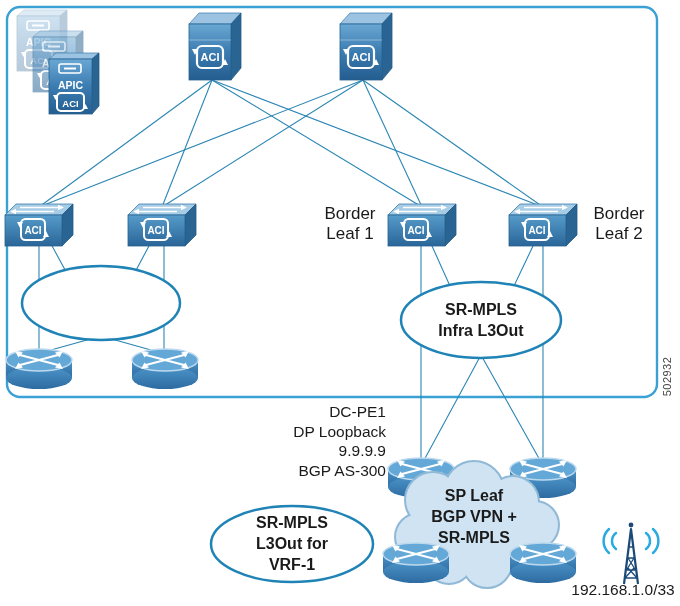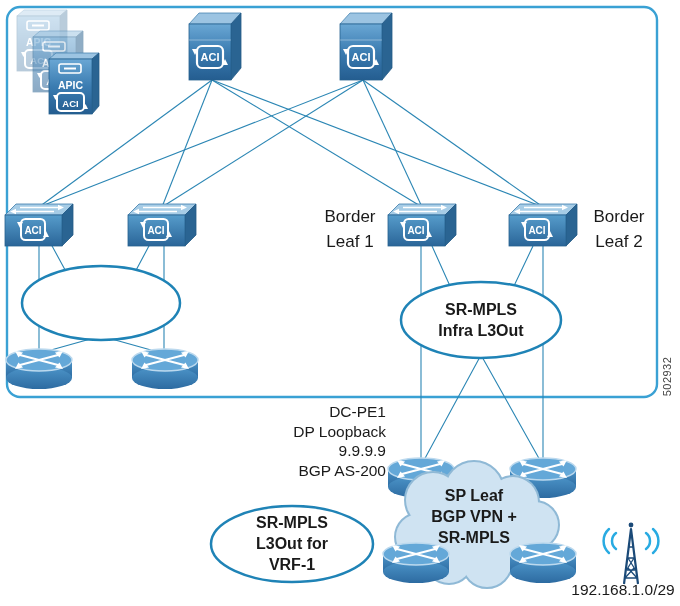--- a/index.html
+++ b/index.html
@@ -4,21 +4,21 @@
 <style>
   html,body { margin:0; padding:0; background:#fff; }
   .canvas {
     position:relative; width:680px; height:606px; background:#ffffff;
     font-family:"Liberation Sans", sans-serif; overflow:hidden;
   }
   .canvas svg.scene { position:absolute; left:0; top:0; }
   .lbl {
     position:absolute; white-space:pre-line; color:#1a1a1a;
   }
-  .bl-label     { font-size:17px; line-height:25px; text-align:center; width:80px; }
+  .bl-label     { font-size:17px; line-height:20px; text-align:center; width:80px; }
   .oval-label   { font-size:16px; line-height:21px; font-weight:bold; text-align:center; width:160px; }
   .dcpe-label   { font-size:15.5px; line-height:19.5px; text-align:right; width:140px; }
   .cloud-label  { font-size:16px; line-height:21px; font-weight:bold; text-align:center; width:160px; }
   .ip-label     { font-size:15.5px; text-align:center; width:114px; }
   .fig-label    { font-size:11px; color:#444; width:60px; height:13px; text-align:center;
                   transform:rotate(-90deg); transform-origin:center center; letter-spacing:0.5px; }
   svg text { font-family:"Liberation Sans", sans-serif; font-weight:bold; fill:#ffffff; }
 </style>
 </head>
 <body>
@@ -188,26 +188,26 @@
 Leaf 1</div>
   <div class="lbl bl-label" style="left:579px; top:204px;">Border
 Leaf 2</div>
 
   <div class="lbl oval-label" style="left:401px; top:299px;">SR-MPLS
 Infra L3Out</div>
 
   <div class="lbl dcpe-label" style="left:246px; top:402px;">DC-PE1
 DP Loopback
 9.9.9.9
-BGP AS-200</div>
+BGP AS-300</div>
 
   <div class="lbl cloud-label" style="left:394px; top:485px;">SP Leaf
 BGP VPN +
 SR-MPLS</div>
 
   <div class="lbl oval-label" style="left:212px; top:512px;">SR-MPLS
 L3Out for
 VRF-1</div>
 
-  <div class="lbl ip-label" style="left:566px; top:581px;">192.168.1.0/29</div>
+  <div class="lbl ip-label" style="left:566px; top:581px;">192.168.1.0/33</div>
 
   <div class="lbl fig-label" style="left:637px; top:370px;">502932</div>
 </div>
 
 </body></html>

